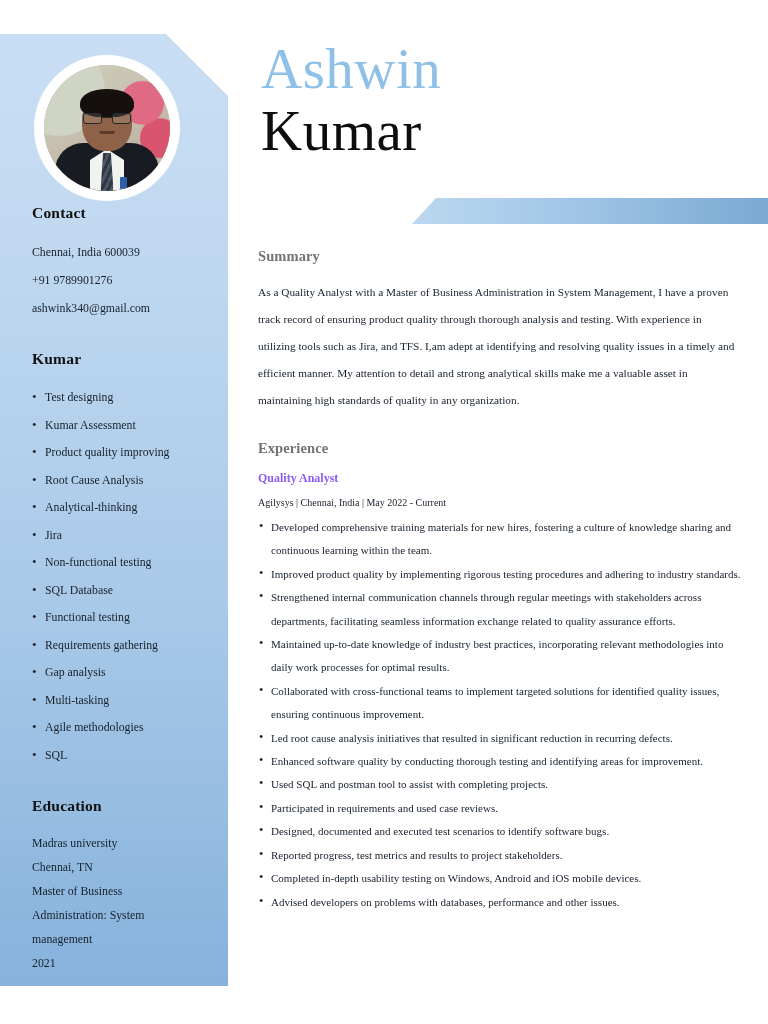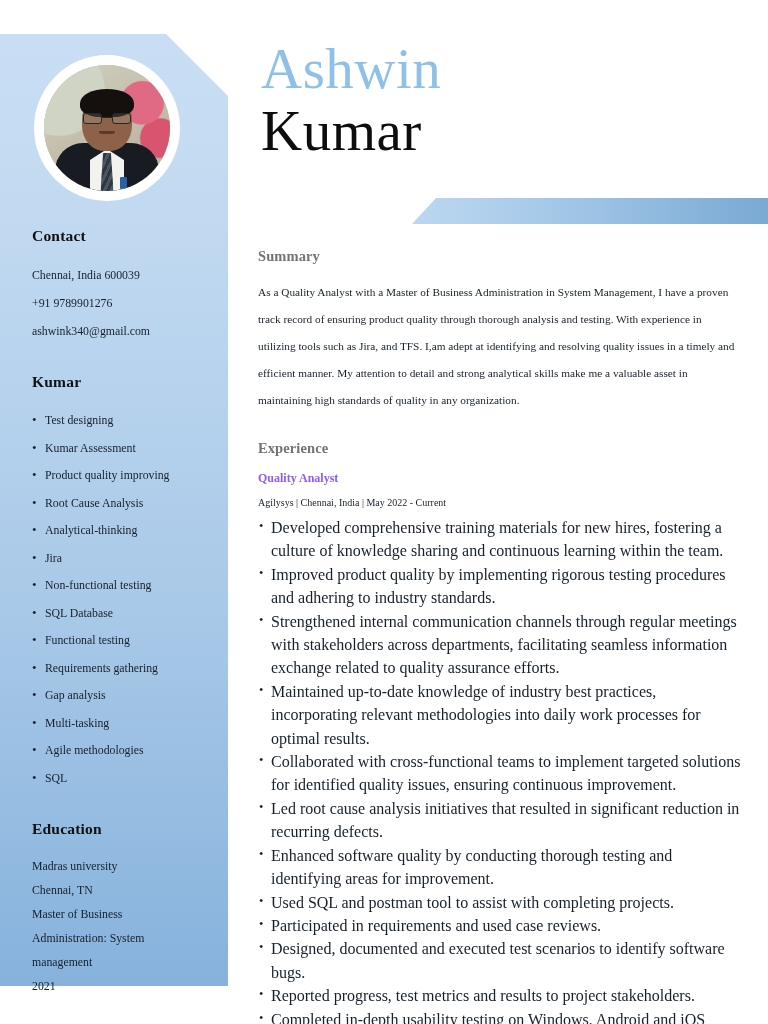--- a/index.html
+++ b/index.html
@@ -96,21 +96,21 @@
   }
   .ph-glasses i.l { left:0; }
   .ph-glasses i.r { right:0; }
   .ph-glasses b { position:absolute; left:19px; top:4px; width:10px; height:1.6px; background:#23282e; }
   .ph-mouth { position:absolute; left:50%; transform:translateX(-50%); top:52%; width:16px; height:3px; background:#5c3a2b; border-radius:0 0 8px 8px; }
 
   
   .side-inner {
     position: absolute;
     left: 32px;
-    top: 227px;
+    top: 204px;
     width: 180px;
     z-index: 4;
   }
   .side-h {
     font-size: 15.5px;
     font-weight: bold;
     letter-spacing: .2px;
     margin: 0 0 16px 0;
     color: #111;
   }
@@ -203,21 +203,21 @@
     color: #8b5cf6;
     margin: 0 0 11px 0;
   }
   .job-meta {
     font-size: 10px;
     color: #16202b;
     margin: 0 0 8px 0;
   }
   ul.bullets { list-style: none; margin: 0; padding: 0; }
   ul.bullets li {
-    font-size: 16px;
+    font-size: 11px;
     line-height: 23.4px;
     color: #16202b;
     position: relative;
     padding-left: 13px;
     margin-bottom: 0;
   }
   ul.bullets li::before {
     content: "•";
     position: absolute;
     left: 1px;

